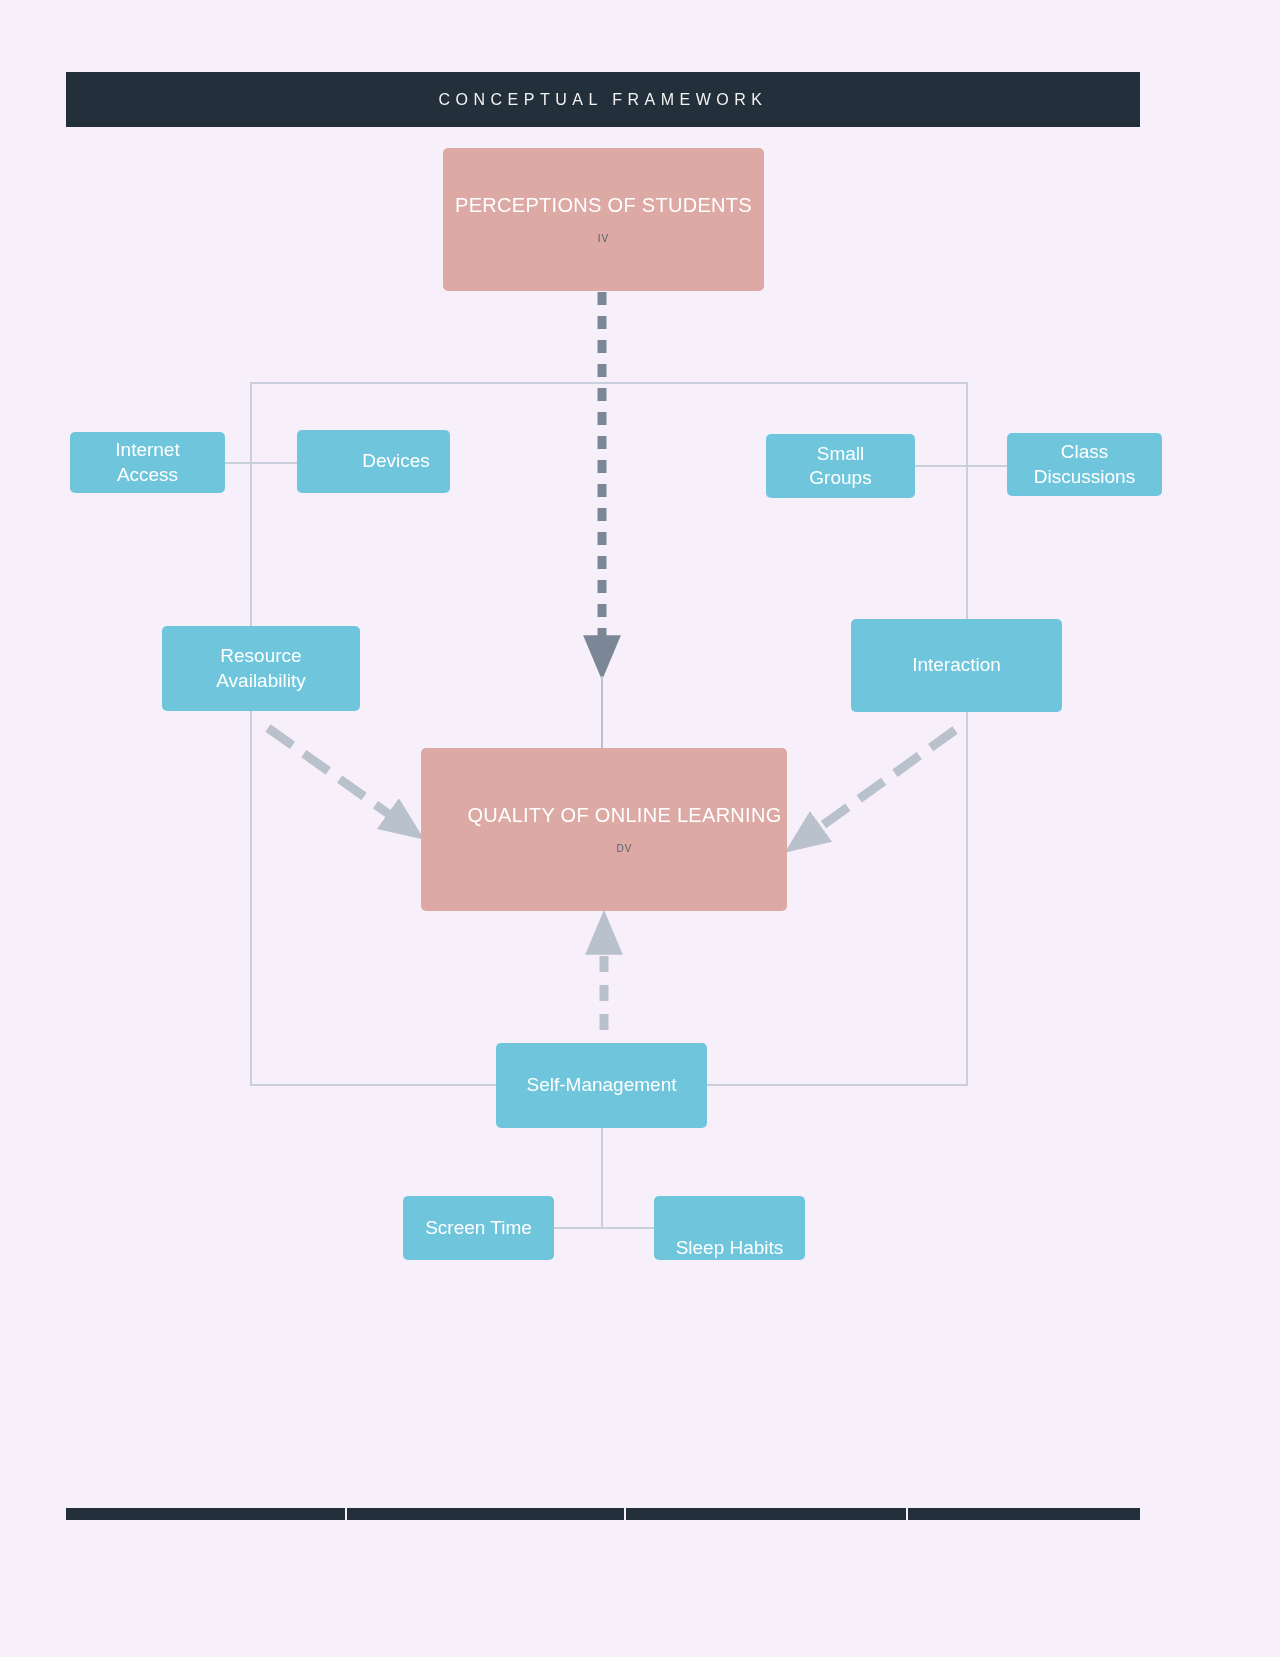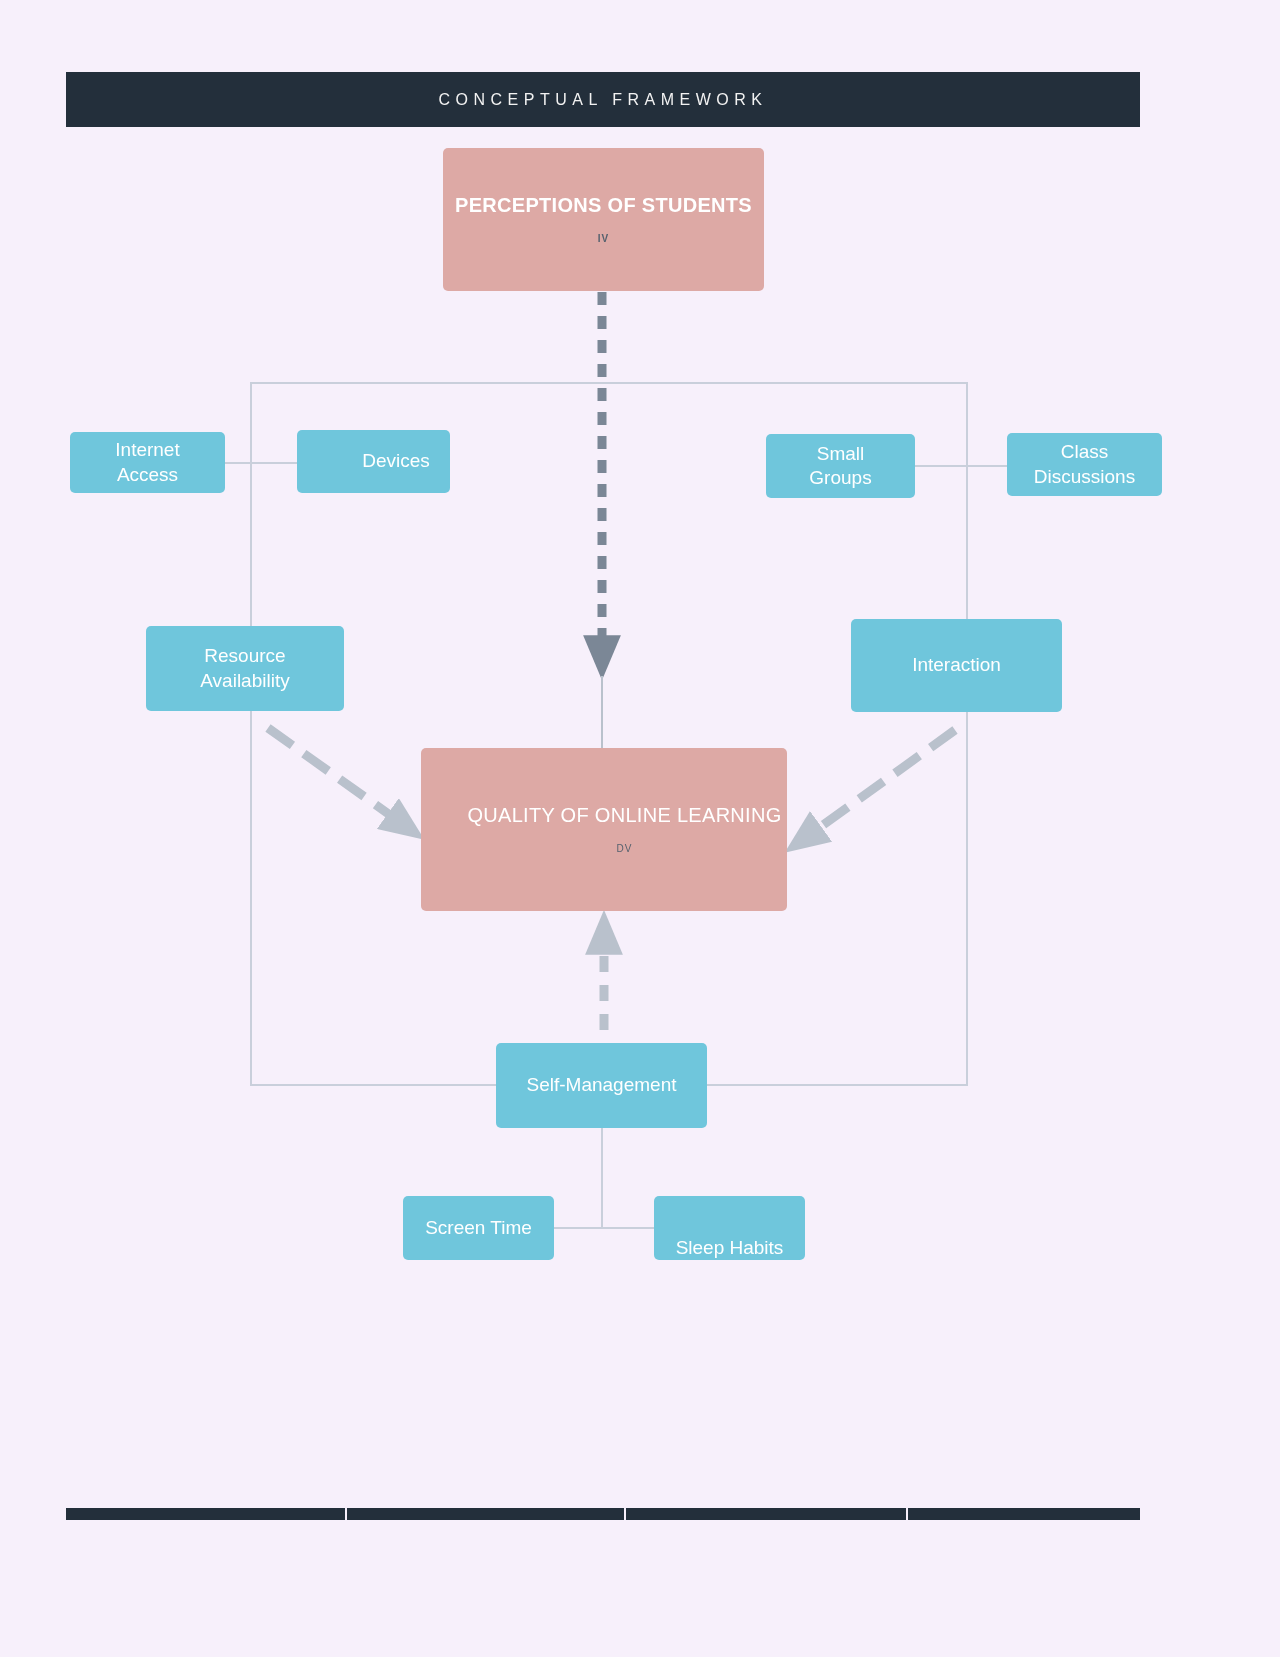--- a/index.html
+++ b/index.html
@@ -100,29 +100,29 @@
     letter-spacing: 0.3px;
   }
   .node.pink .title-sub {
     font-size: 10px;
     color: #55616e;
     margin-top: 14px;
     letter-spacing: 1px;
   }
 
   
-  #node-perceptions { left: 443px; top: 148px; width: 321px; height: 143px; font-weight: bold; }
+  #node-perceptions { left: 443px; top: 148px; width: 321px; height: 143px; }
   #node-quality     { left: 421px; top: 748px; width: 366px; height: 163px; padding-left: 41px; }
 
   #node-internet    { left: 70px;  top: 432px; width: 155px; height: 61px; }
   #node-devices     { left: 297px; top: 430px; width: 153px; height: 63px; padding-left: 45px; }
   #node-smallgroups { left: 766px; top: 434px; width: 149px; height: 64px; }
   #node-classdisc   { left: 1007px;top: 433px; width: 155px; height: 63px; }
 
-  #node-resource    { left: 146px; top: 626px; width: 198px; height: 85px; }
+  #node-resource    { left: 162px; top: 626px; width: 198px; height: 85px; }
   #node-interaction { left: 851px; top: 619px; width: 211px; height: 93px; }
 
   #node-selfmgmt    { left: 496px; top: 1043px; width: 211px; height: 85px; }
   #node-screentime  { left: 403px; top: 1196px; width: 151px; height: 64px; }
   #node-sleephabits { left: 654px; top: 1196px; width: 151px; height: 64px; justify-content: flex-end; }
 
   
   .line {
     position: absolute;
     background: #c9cfdb;

